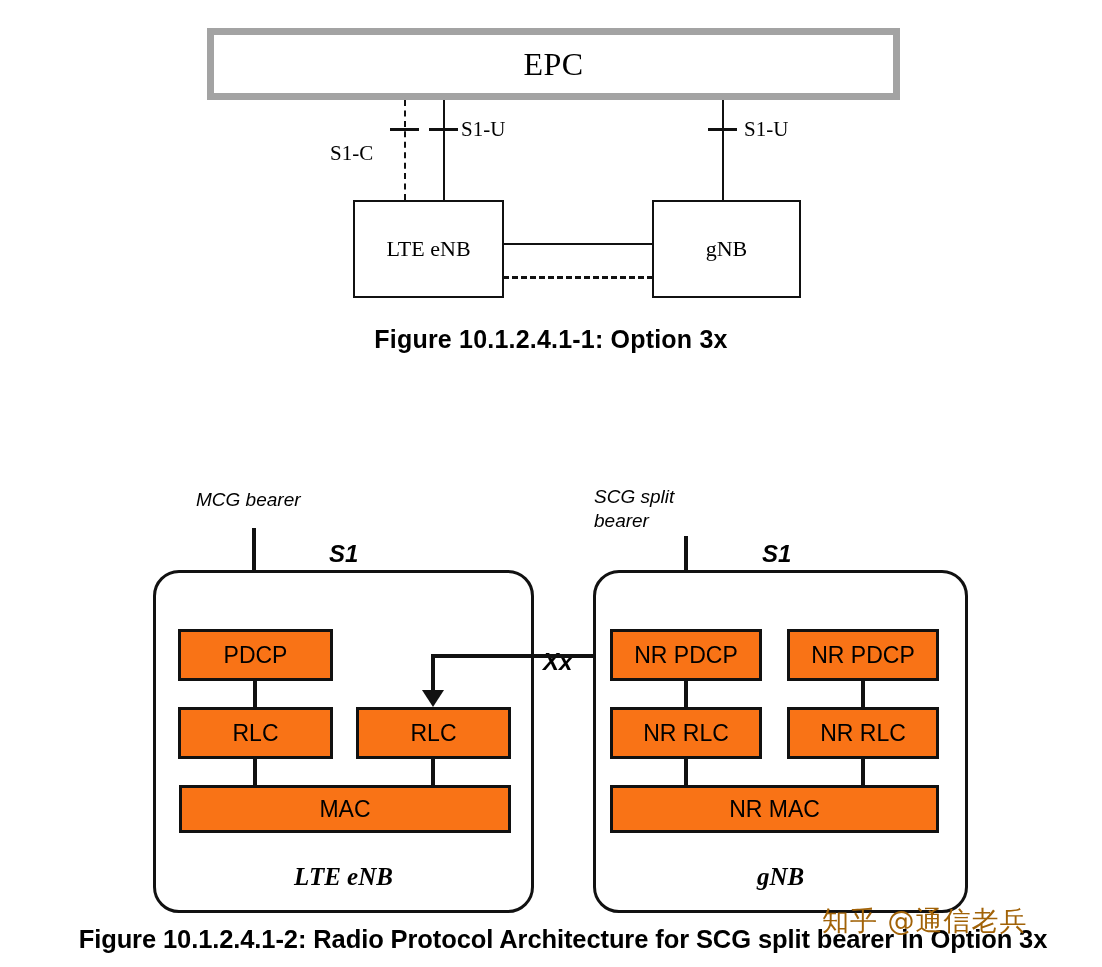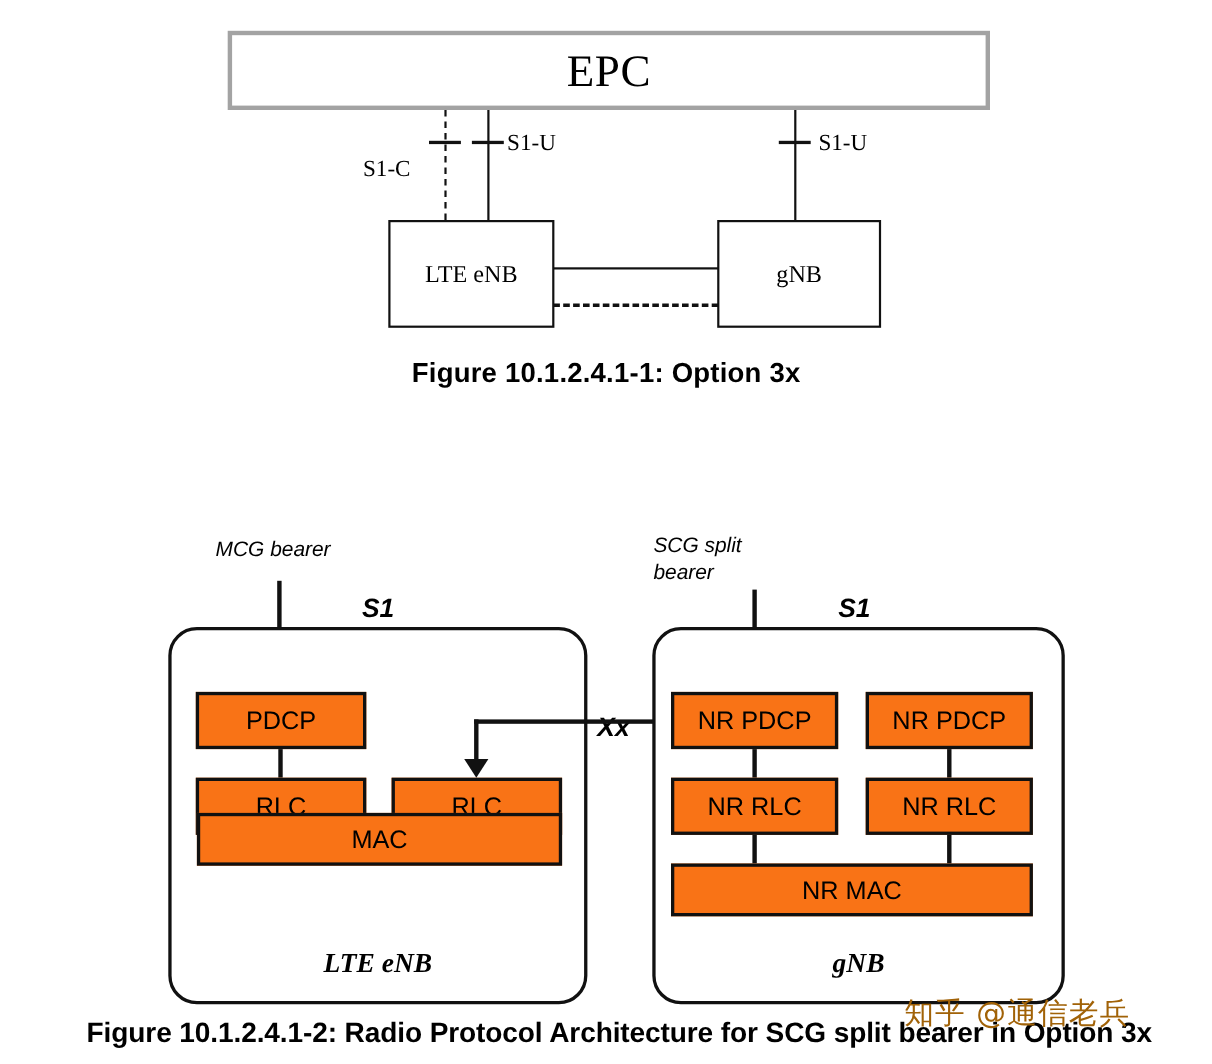--- a/index.html
+++ b/index.html
@@ -25,23 +25,23 @@
     box-sizing: border-box;
     background: #ffffff;
     display: flex;
     align-items: center;
     justify-content: center;
     text-align: center;
   }
 
   
   .fig1-epc {
-    border: 4px solid #a3a3a3;
-    font-family: "Liberation Serif", serif;
-    font-size: 41px;
+    border: 7px solid #a3a3a3;
+    font-family: "Liberation Serif", serif;
+    font-size: 32px;
     letter-spacing: .5px;
   }
   .fig1-node {
     border: 2px solid #111111;
     font-family: "Liberation Serif", serif;
     font-size: 22px;
   }
   .vline {
     position: absolute;
     width: 0;
@@ -214,21 +214,21 @@
 
     <div class="conn conn-v" style="left:253px; top:681px; height:26px;"></div>
 
     <div class="proto-box" style="left:178px; top:707px; width:155px; height:52px;">RLC</div>
 
     <div class="conn conn-v" style="left:253px; top:759px; height:26px;"></div>
 
     <div class="proto-box" style="left:356px; top:707px; width:155px; height:52px;">RLC</div>
     <div class="conn conn-v" style="left:431px; top:759px; height:26px;"></div>
 
-    <div class="proto-box" style="left:179px; top:739px; width:332px; height:48px;text-align:center;">MAC</div>
+    <div class="proto-box" style="left:179px; top:785px; width:332px; height:48px;text-align:center;">MAC</div>
 
     <div class="panel-name" style="left:153px; top:863px; width:381px;">LTE eNB</div>
 
     <div class="conn conn-h" style="left:431px; top:654px; width:180px;"></div>
     <div class="conn conn-v" style="left:431px; top:654px; height:44px;"></div>
     <div class="arrow-down" style="left:422px; top:690px;"></div>
 
     <div class="node-panel" style="left:593px; top:570px; width:375px; height:343px;"></div>
 
     <div class="proto-box" style="left:610px; top:629px; width:152px; height:52px;">NR PDCP</div>

